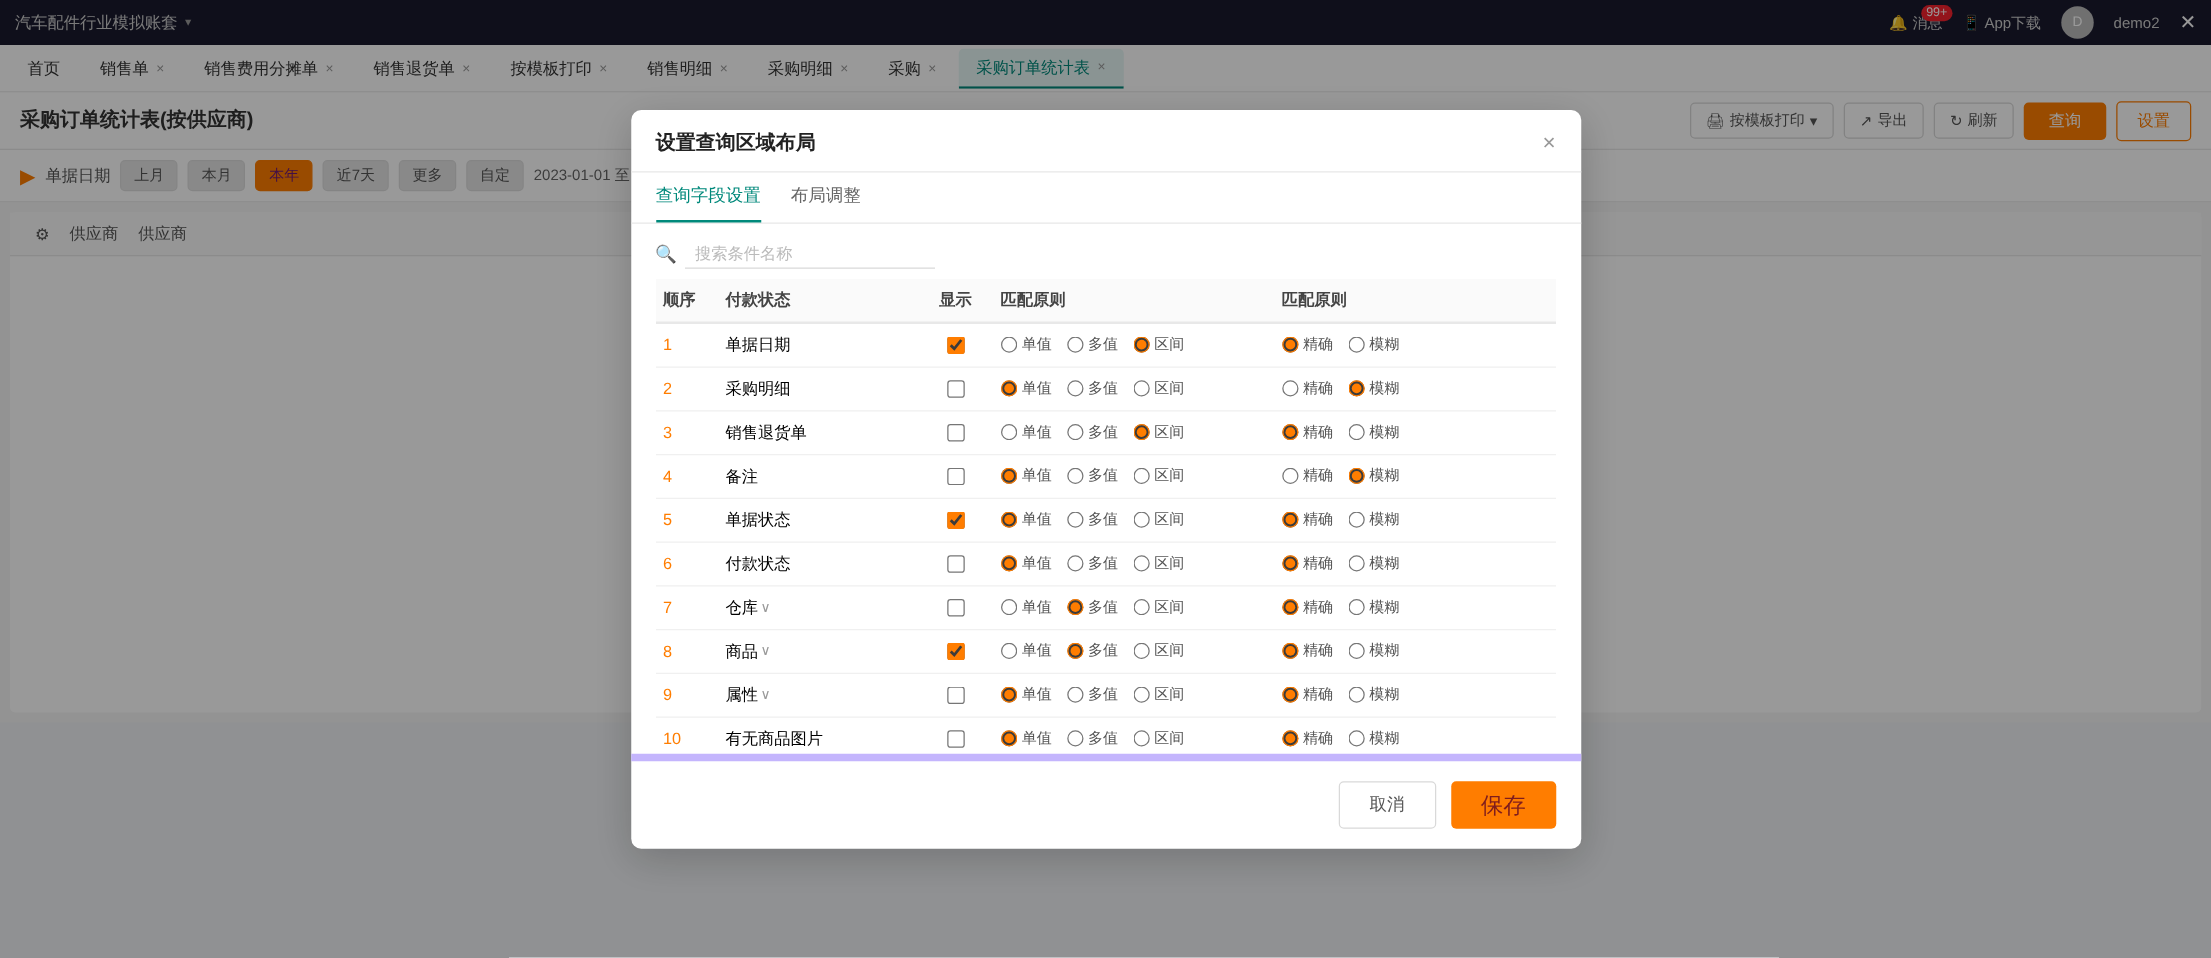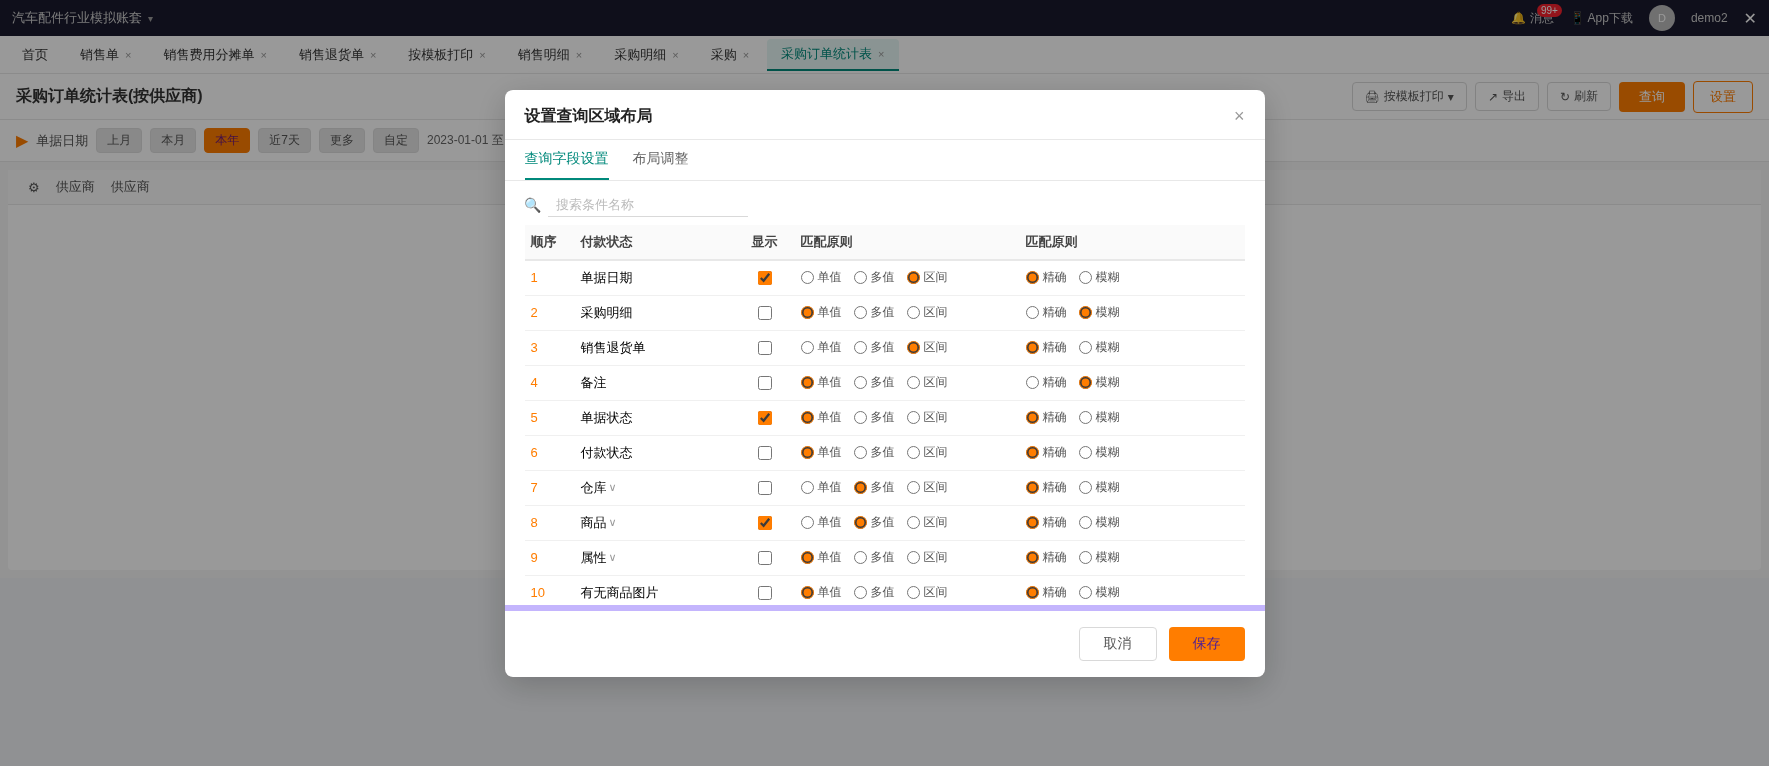--- a/index.html
+++ b/index.html
@@ -219,24 +219,24 @@
       background: #fff;
       border-radius: 4px;
       cursor: pointer;
       font-size: 14px;
       color: #555;
     }
     .btn-save {
       padding: 7px 24px;
       border: none;
       background: #ff7d00;
-      color: #4c1d95;
+      color: #7f1d1d;
       border-radius: 4px;
       cursor: pointer;
-      font-size: 14px;
+      font-size: 18px;
       font-weight: 500;
     }
 
     .avatar { width: 26px; height: 26px; border-radius: 50%; background: #bbb; display: flex; align-items: center; justify-content: center; color: #fff; font-size: 11px; }
     .chevron-icon { font-size: 10px; color: #999; }
   </style>
 </head>
 <body>
 
 <div class="top-bar">

